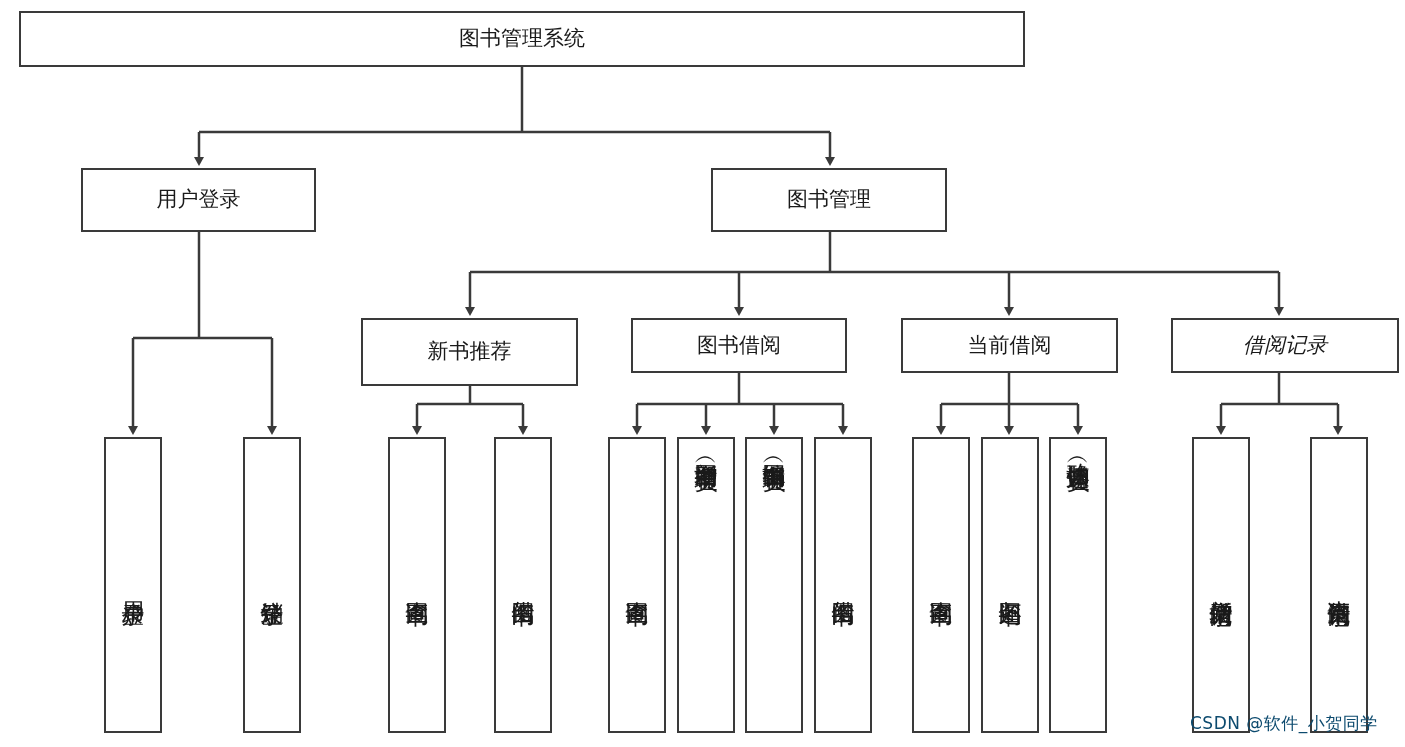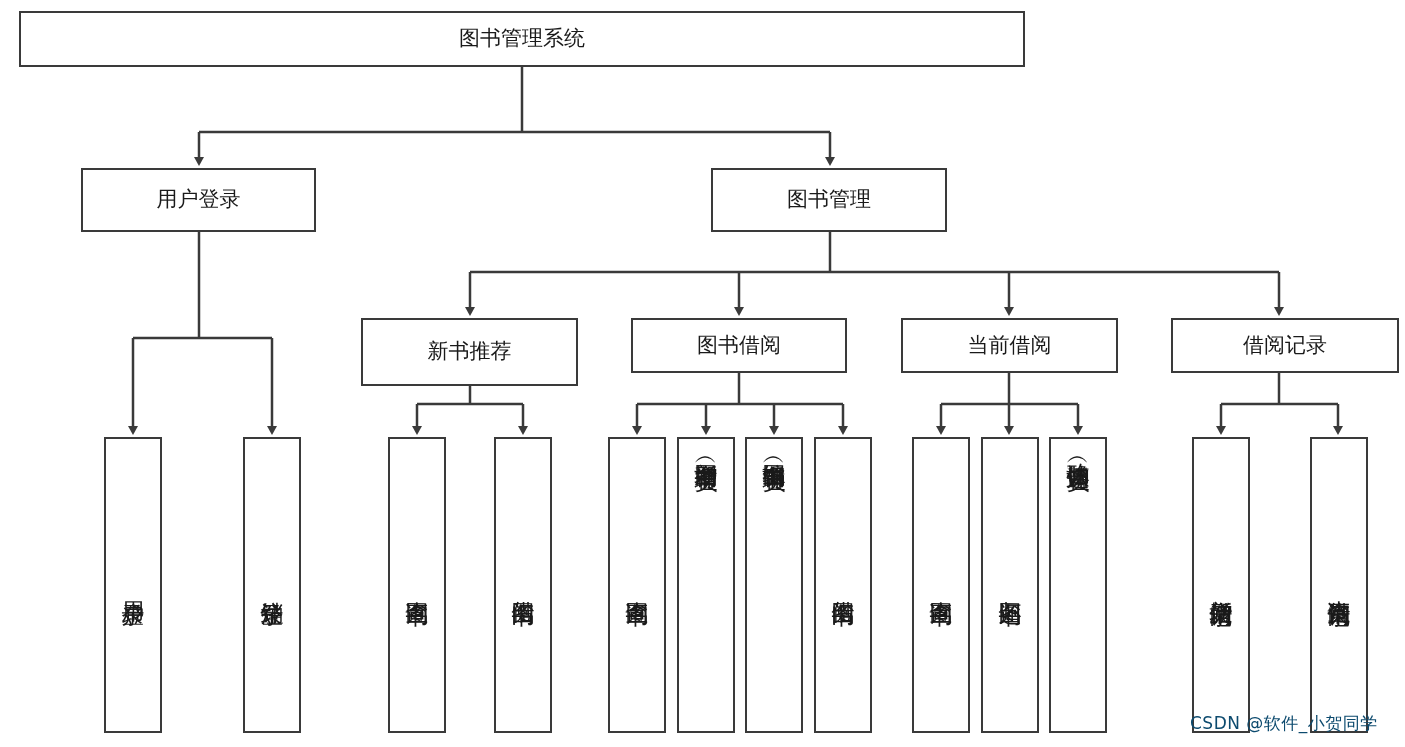--- a/index.html
+++ b/index.html
@@ -138,21 +138,21 @@
 
   <div class="node horiz" style="left:361px; top:318px; width:217px; height:68px;">
     <span class="label">新书推荐</span>
   </div>
   <div class="node horiz" style="left:631px; top:318px; width:216px; height:55px;">
     <span class="label">图书借阅</span>
   </div>
   <div class="node horiz" style="left:901px; top:318px; width:217px; height:55px;">
     <span class="label">当前借阅</span>
   </div>
-  <div class="node horiz" style="left:1171px; top:318px; width:228px; height:55px;">
+  <div class="node horiz" style="left:1171px; top:318px; width:228px; height:55px;font-style:italic;">
     <span class="label">借阅记录</span>
   </div>
 
   <div class="node vert centered" style="left:104px; top:437px; width:58px; height:296px;">
     <span class="label">用户登录</span>
   </div>
   <div class="node vert centered" style="left:243px; top:437px; width:58px; height:296px;">
     <span class="label">注销登录</span>
   </div>
 

